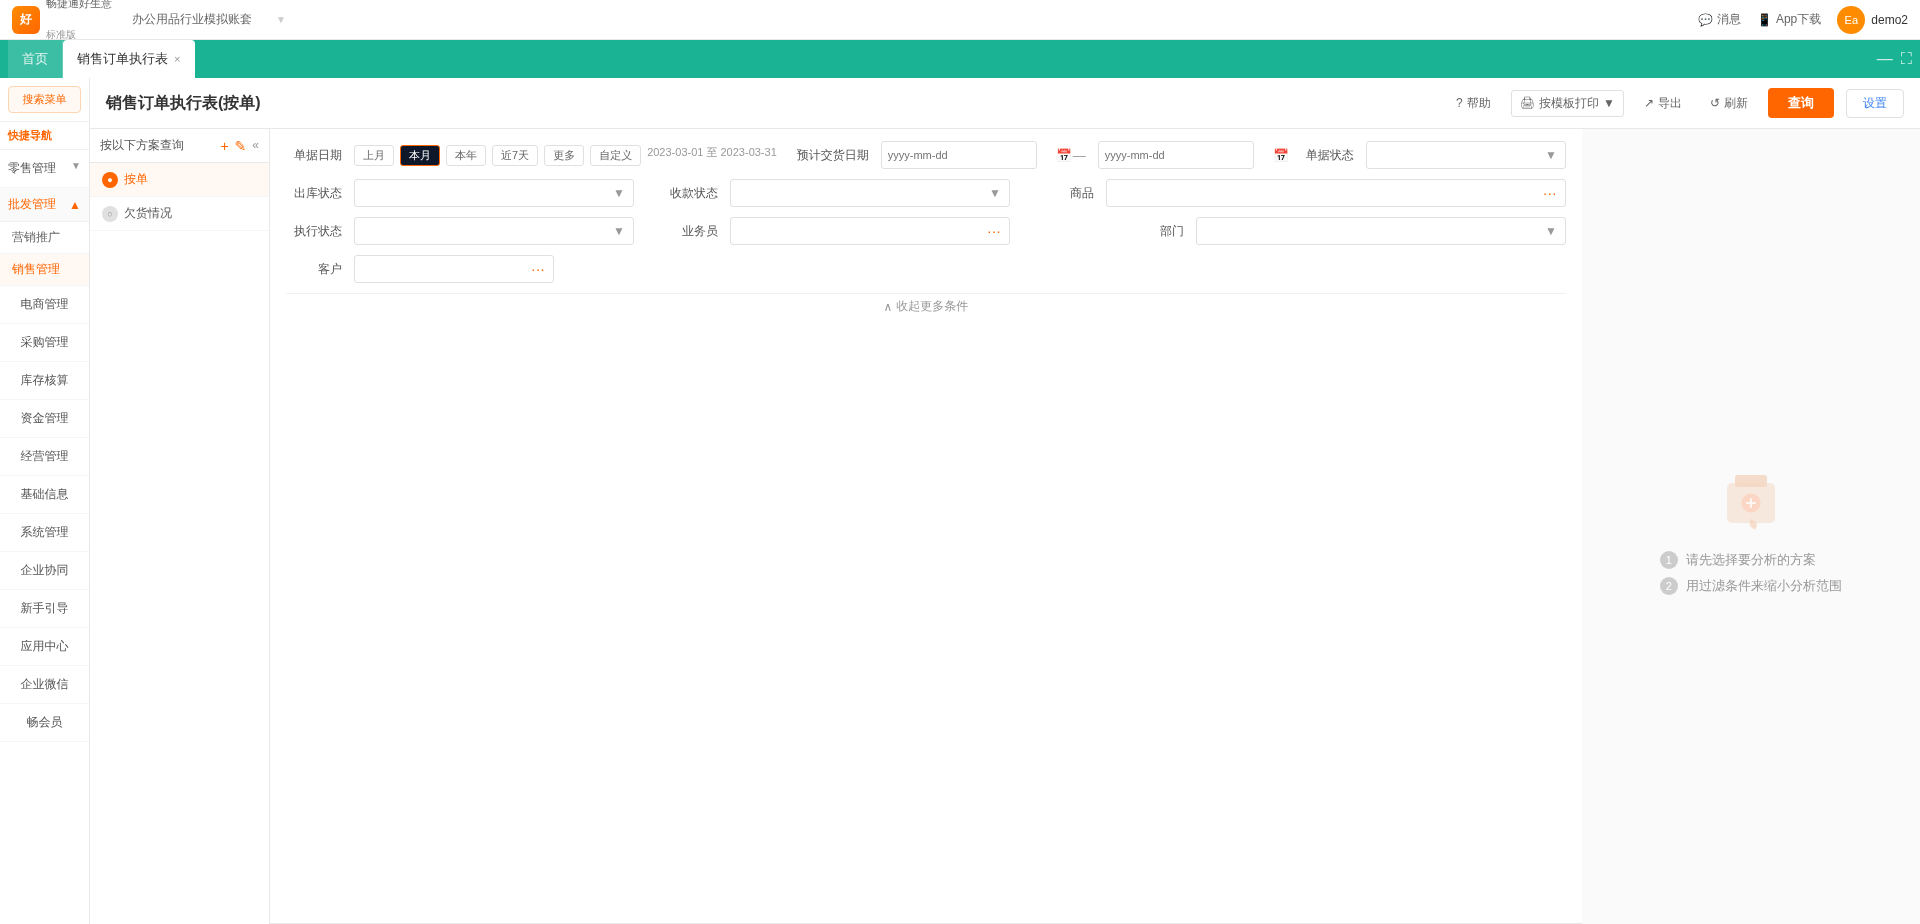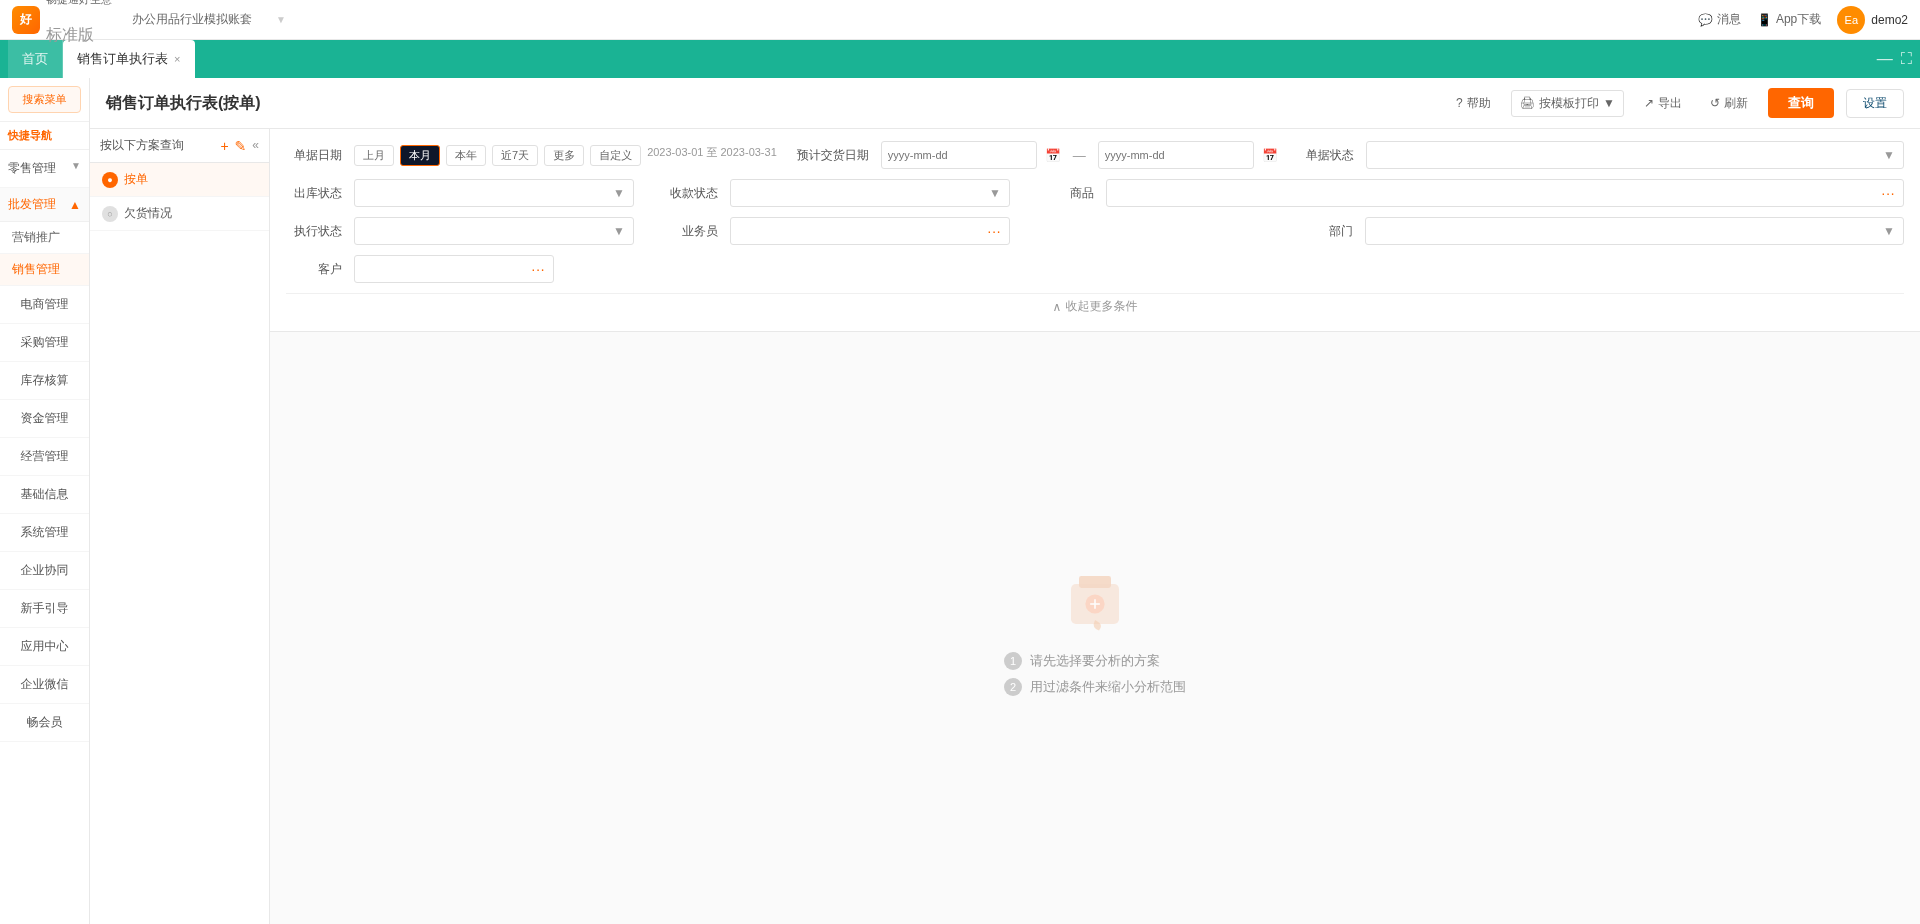--- a/index.html
+++ b/index.html
@@ -8,21 +8,21 @@
     
     .top-bar {
       display: flex; align-items: center; justify-content: space-between;
       background: #fff; height: 40px; padding: 0 12px;
       border-bottom: 1px solid #e8e8e8; position: relative; z-index: 100;
     }
     .top-bar-left { display: flex; align-items: center; gap: 8px; }
     .logo-area { display: flex; align-items: center; gap: 6px; }
     .logo-icon { width: 28px; height: 28px; background: linear-gradient(135deg, #ff8c00, #ff6600); border-radius: 6px; display: flex; align-items: center; justify-content: center; color: #fff; font-size: 12px; font-weight: bold; }
     .logo-text { font-size: 11px; color: #666; line-height: 1.2; }
-    .logo-sub { font-size: 16px; color: #999; margin-top: 18px; }
+    .logo-sub { font-size: 10px; color: #999; margin-top: 18px; }
     .breadcrumb-area { display: flex; align-items: center; gap: 24px; margin-left: 12px; }
     .breadcrumb-text { color: #666; font-size: 12px; }
     .breadcrumb-arrow { color: #ccc; font-size: 10px; }
     .top-bar-right { display: flex; align-items: center; gap: 16px; }
     .top-action { display: flex; align-items: center; gap: 4px; color: #666; font-size: 12px; cursor: pointer; }
     .user-avatar { width: 28px; height: 28px; border-radius: 50%; background: #ff8c00; display: flex; align-items: center; justify-content: center; color: #fff; font-size: 11px; overflow: hidden; }
     .user-name { font-size: 12px; color: #333; }
 
     
     .tab-bar {
@@ -138,38 +138,38 @@
       height: 28px; border: 1px solid #e0e0e0; border-radius: 3px;
       padding: 0 8px; font-size: 12px; color: #999; cursor: pointer; background: #fff;
     }
     .filter-select-wide {
       flex: 1; min-width: 200px;
       display: flex; align-items: center; justify-content: space-between;
       height: 28px; border: 1px solid #e0e0e0; border-radius: 3px;
       padding: 0 8px; font-size: 12px; color: #999; cursor: pointer; background: #fff;
     }
     .filter-dots { color: #ff6600; cursor: pointer; font-size: 14px; margin-left: 4px; }
-    .date-input-wrap { display: flex; align-items: center; gap: 9px; flex: 1; min-width: 120px; max-width: 180px; }
+    .date-input-wrap { display: flex; align-items: center; gap: 20px; flex: 1; min-width: 120px; max-width: 180px; }
     .date-input {
       flex: 1; height: 28px; border: 1px solid #e0e0e0; border-radius: 3px;
       padding: 0 6px; font-size: 11px; color: #999;
     }
     .date-icon { color: #ff8c00; cursor: pointer; font-size: 13px; }
     .date-dash { color: #999; }
     .collapse-btn {
       display: flex; align-items: center; justify-content: center; gap: 4px;
       color: #999; font-size: 12px; cursor: pointer; padding: 4px 12px;
       border-top: 1px solid #f0f0f0; margin-top: 4px;
     }
     .query-btn {
       background: #ff6600; color: #fff; border: none; border-radius: 4px;
       padding: 6px 20px; font-size: 13px; cursor: pointer; font-weight: bold;
     }
     .settings-btn {
-      background: #fff; color: #0c4a6e; border: 1px solid #e0e0e0; border-radius: 4px;
+      background: #fff; color: #3b82f6; border: 1px solid #e0e0e0; border-radius: 4px;
       padding: 5px 16px; font-size: 12px; cursor: pointer;
     }
 
     
     .empty-area {
       flex: 1; display: flex; flex-direction: column; align-items: center; justify-content: center;
       background: #fafafa; gap: 12px;
     }
     .empty-icon { width: 80px; height: 80px; opacity: 0.6; }
     .empty-hints { display: flex; flex-direction: column; gap: 8px; }
@@ -336,21 +336,21 @@
           <span>按单</span>
         </div>
         <div class="left-panel-item">
           <div class="item-circle gray">
             <span>○</span>
           </div>
           <span>欠货情况</span>
         </div>
       </div>
 
-      <div style="flex:1;display:flex;flex-direction:column;overflow:hidden;">
+      <div style="flex:1;display:flex;overflow:hidden;">
 
         <div class="filter-area">
 
           <div class="filter-row">
 
             <span class="filter-label">单据日期</span>
             <div class="filter-date-group">
               <button class="date-btn">上月</button>
               <button class="date-btn active">本月</button>
               <button class="date-btn">本年</button>

